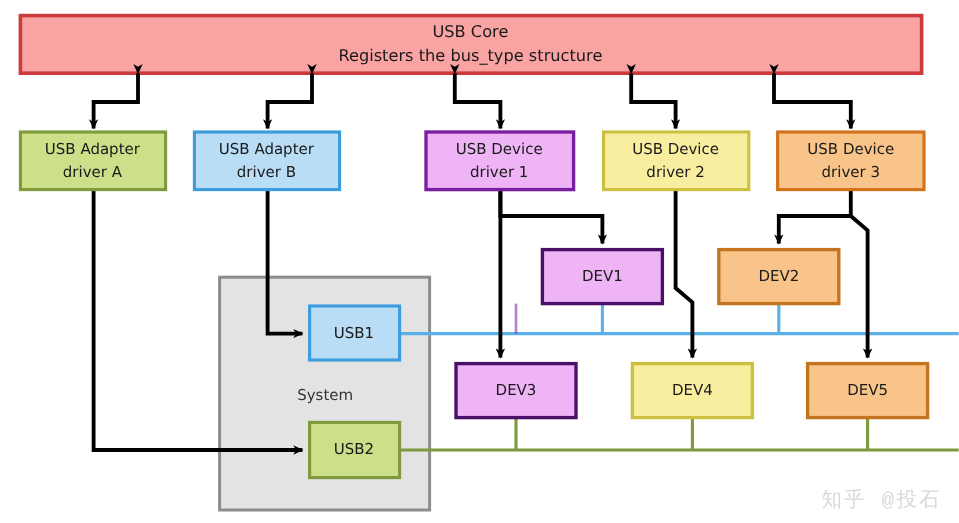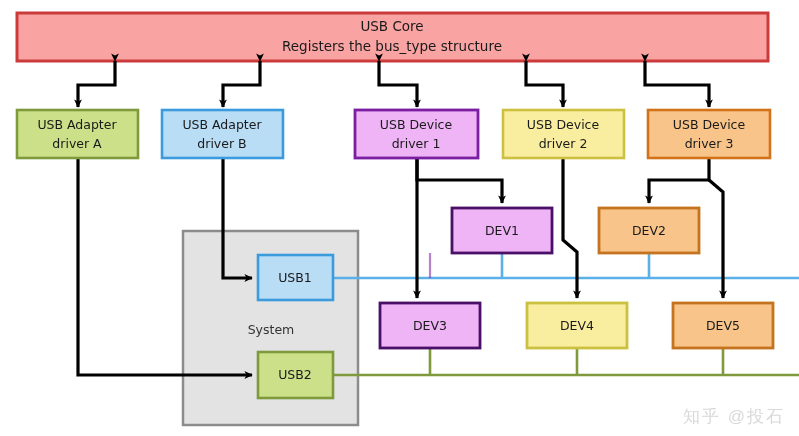--- a/index.html
+++ b/index.html
@@ -16,21 +16,21 @@
     font-size:12.5px;
     fill:#1a1a1a;
     text-anchor:middle;
     dominant-baseline:middle;
   }
   .corelabel{font-size:13.5px;}
   .syslabel{font-size:12.5px;fill:#333;}
   .watermark{
     position:absolute;
     right:14px;bottom:8px;
-    font-family:Liberation Sans, sans-serif;
+    font-family:Liberation Mono, monospace;
     font-size:17px;
     color:#d8d8d8;
     letter-spacing:2px;
     user-select:none;
   }
 </style>
 </head>
 <body>
 
 <svg id="diagram" viewBox="0 0 799 436">

